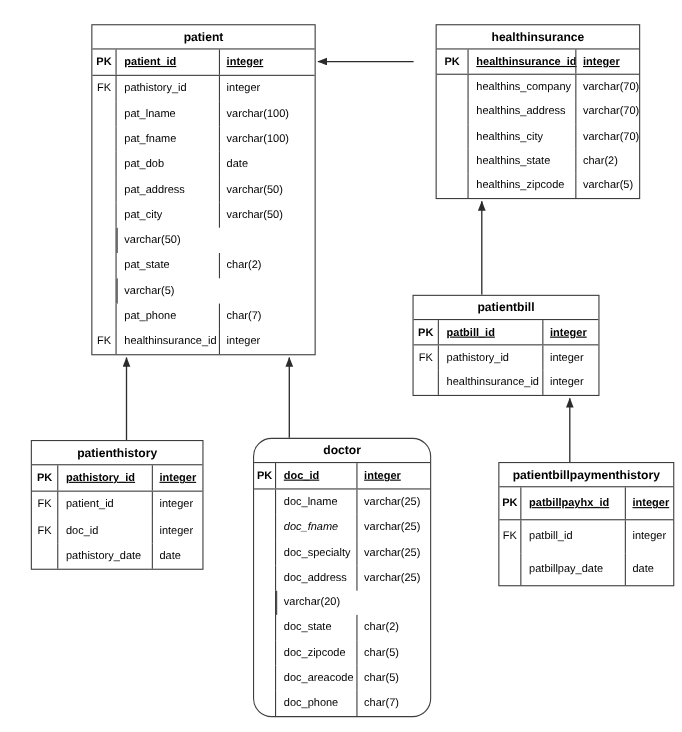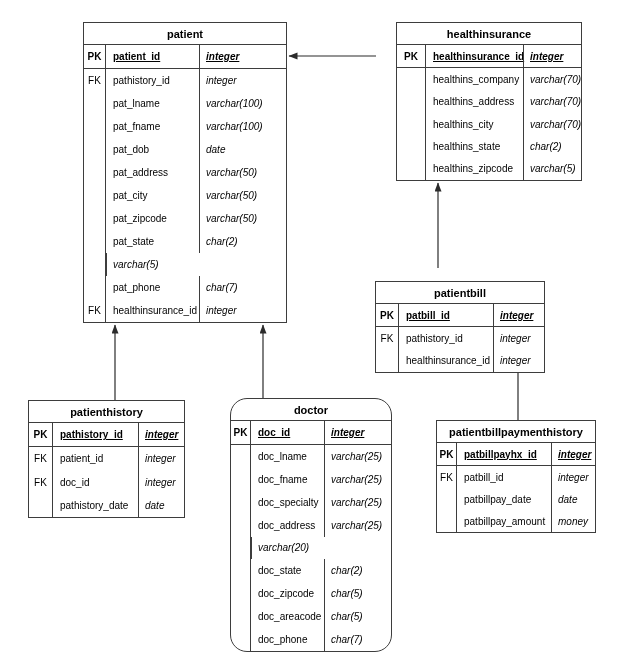--- a/index.html
+++ b/index.html
@@ -66,21 +66,20 @@
     border-right: 1px solid var(--border, #3d3d3d);
   }
   .er-field {
     flex: none;
     padding-left: 7px;
   }
   .er-type {
     flex: 1;
     border-left: 1px solid var(--border, #3d3d3d);
     padding-left: 6px;
-    font-style: italic;
   }
   .pk-row .er-key { font-weight: bold; }
   .pk-row .er-field,
   .pk-row .er-type {
     font-weight: bold;
     text-decoration: underline;
   }
 </style>
 </head>
 <body>
@@ -131,21 +130,20 @@
           <div class="er-cell er-field" style="width: 93px;">pat_address</div>
           <div class="er-cell er-type">varchar(50)</div>
         </div>
         <div class="er-row">
           <div class="er-cell er-key" style="width: 22px;"></div>
           <div class="er-cell er-field" style="width: 93px;">pat_city</div>
           <div class="er-cell er-type">varchar(50)</div>
         </div>
         <div class="er-row">
           <div class="er-cell er-key" style="width: 22px;"></div>
-          <div class="er-cell er-field" style="width: 93px;">pat_zipcode</div>
           <div class="er-cell er-type">varchar(50)</div>
         </div>
         <div class="er-row">
           <div class="er-cell er-key" style="width: 22px;"></div>
           <div class="er-cell er-field" style="width: 93px;">pat_state</div>
           <div class="er-cell er-type">char(2)</div>
         </div>
         <div class="er-row">
           <div class="er-cell er-key" style="width: 22px;"></div>
           <div class="er-cell er-type">varchar(5)</div>
@@ -190,21 +188,21 @@
           <div class="er-cell er-field" style="width: 97px;">healthins_state</div>
           <div class="er-cell er-type">char(2)</div>
         </div>
         <div class="er-row">
           <div class="er-cell er-key" style="width: 29px;"></div>
           <div class="er-cell er-field" style="width: 97px;">healthins_zipcode</div>
           <div class="er-cell er-type">varchar(5)</div>
         </div>
       </div>
     </div>
-    <div class="er-table" style="left: 375px; top: 281px; width: 170px; height: 92px;">
+    <div class="er-table" style="left: 375px; top: 268px; width: 170px; height: 92px;">
       <div class="er-title">patientbill</div>
       <div class="er-rows">
         <div class="er-row pk-row">
           <div class="er-cell er-key" style="width: 23px;">PK</div>
           <div class="er-cell er-field" style="width: 94px;">patbill_id</div>
           <div class="er-cell er-type">integer</div>
         </div>
         <div class="er-row">
           <div class="er-cell er-key" style="width: 23px;">FK</div>
           <div class="er-cell er-field" style="width: 94px;">pathistory_id</div>
@@ -250,21 +248,21 @@
           <div class="er-cell er-field" style="width: 73px;">doc_id</div>
           <div class="er-cell er-type">integer</div>
         </div>
         <div class="er-row">
           <div class="er-cell er-key" style="width: 20px;"></div>
           <div class="er-cell er-field" style="width: 73px;">doc_lname</div>
           <div class="er-cell er-type">varchar(25)</div>
         </div>
         <div class="er-row">
           <div class="er-cell er-key" style="width: 20px;"></div>
-          <div class="er-cell er-field" style="width: 73px;">doc_fname</div>
+          <div class="er-cell er-field" style="width: 73px; font-style: italic;">doc_fname</div>
           <div class="er-cell er-type">varchar(25)</div>
         </div>
         <div class="er-row">
           <div class="er-cell er-key" style="width: 20px;"></div>
           <div class="er-cell er-field" style="width: 73px;">doc_specialty</div>
           <div class="er-cell er-type">varchar(25)</div>
         </div>
         <div class="er-row">
           <div class="er-cell er-key" style="width: 20px;"></div>
           <div class="er-cell er-field" style="width: 73px;">doc_address</div>
@@ -289,38 +287,33 @@
           <div class="er-cell er-field" style="width: 73px;">doc_areacode</div>
           <div class="er-cell er-type">char(5)</div>
         </div>
         <div class="er-row">
           <div class="er-cell er-key" style="width: 20px;"></div>
           <div class="er-cell er-field" style="width: 73px;">doc_phone</div>
           <div class="er-cell er-type">char(7)</div>
         </div>
       </div>
     </div>
-    <div class="er-table" style="left: 436px; top: 420px; width: 160px; height: 113px;">
+    <div class="er-table" style="left: 453px; top: 420px; width: 160px; height: 113px;">
       <div class="er-title">patientbillpaymenthistory</div>
       <div class="er-rows">
         <div class="er-row pk-row">
           <div class="er-cell er-key" style="width: 20px;">PK</div>
           <div class="er-cell er-field" style="width: 94px;">patbillpayhx_id</div>
           <div class="er-cell er-type">integer</div>
         </div>
         <div class="er-row">
           <div class="er-cell er-key" style="width: 20px;">FK</div>
           <div class="er-cell er-field" style="width: 94px;">patbill_id</div>
           <div class="er-cell er-type">integer</div>
         </div>
         <div class="er-row">
           <div class="er-cell er-key" style="width: 20px;"></div>
           <div class="er-cell er-field" style="width: 94px;">patbillpay_date</div>
           <div class="er-cell er-type">date</div>
-        </div>
-        <div class="er-row">
-          <div class="er-cell er-key" style="width: 20px;"></div>
-          <div class="er-cell er-field" style="width: 94px;">patbillpay_amount</div>
-          <div class="er-cell er-type">money</div>
         </div>
       </div>
     </div>
   </div>
 
 </body></html>

